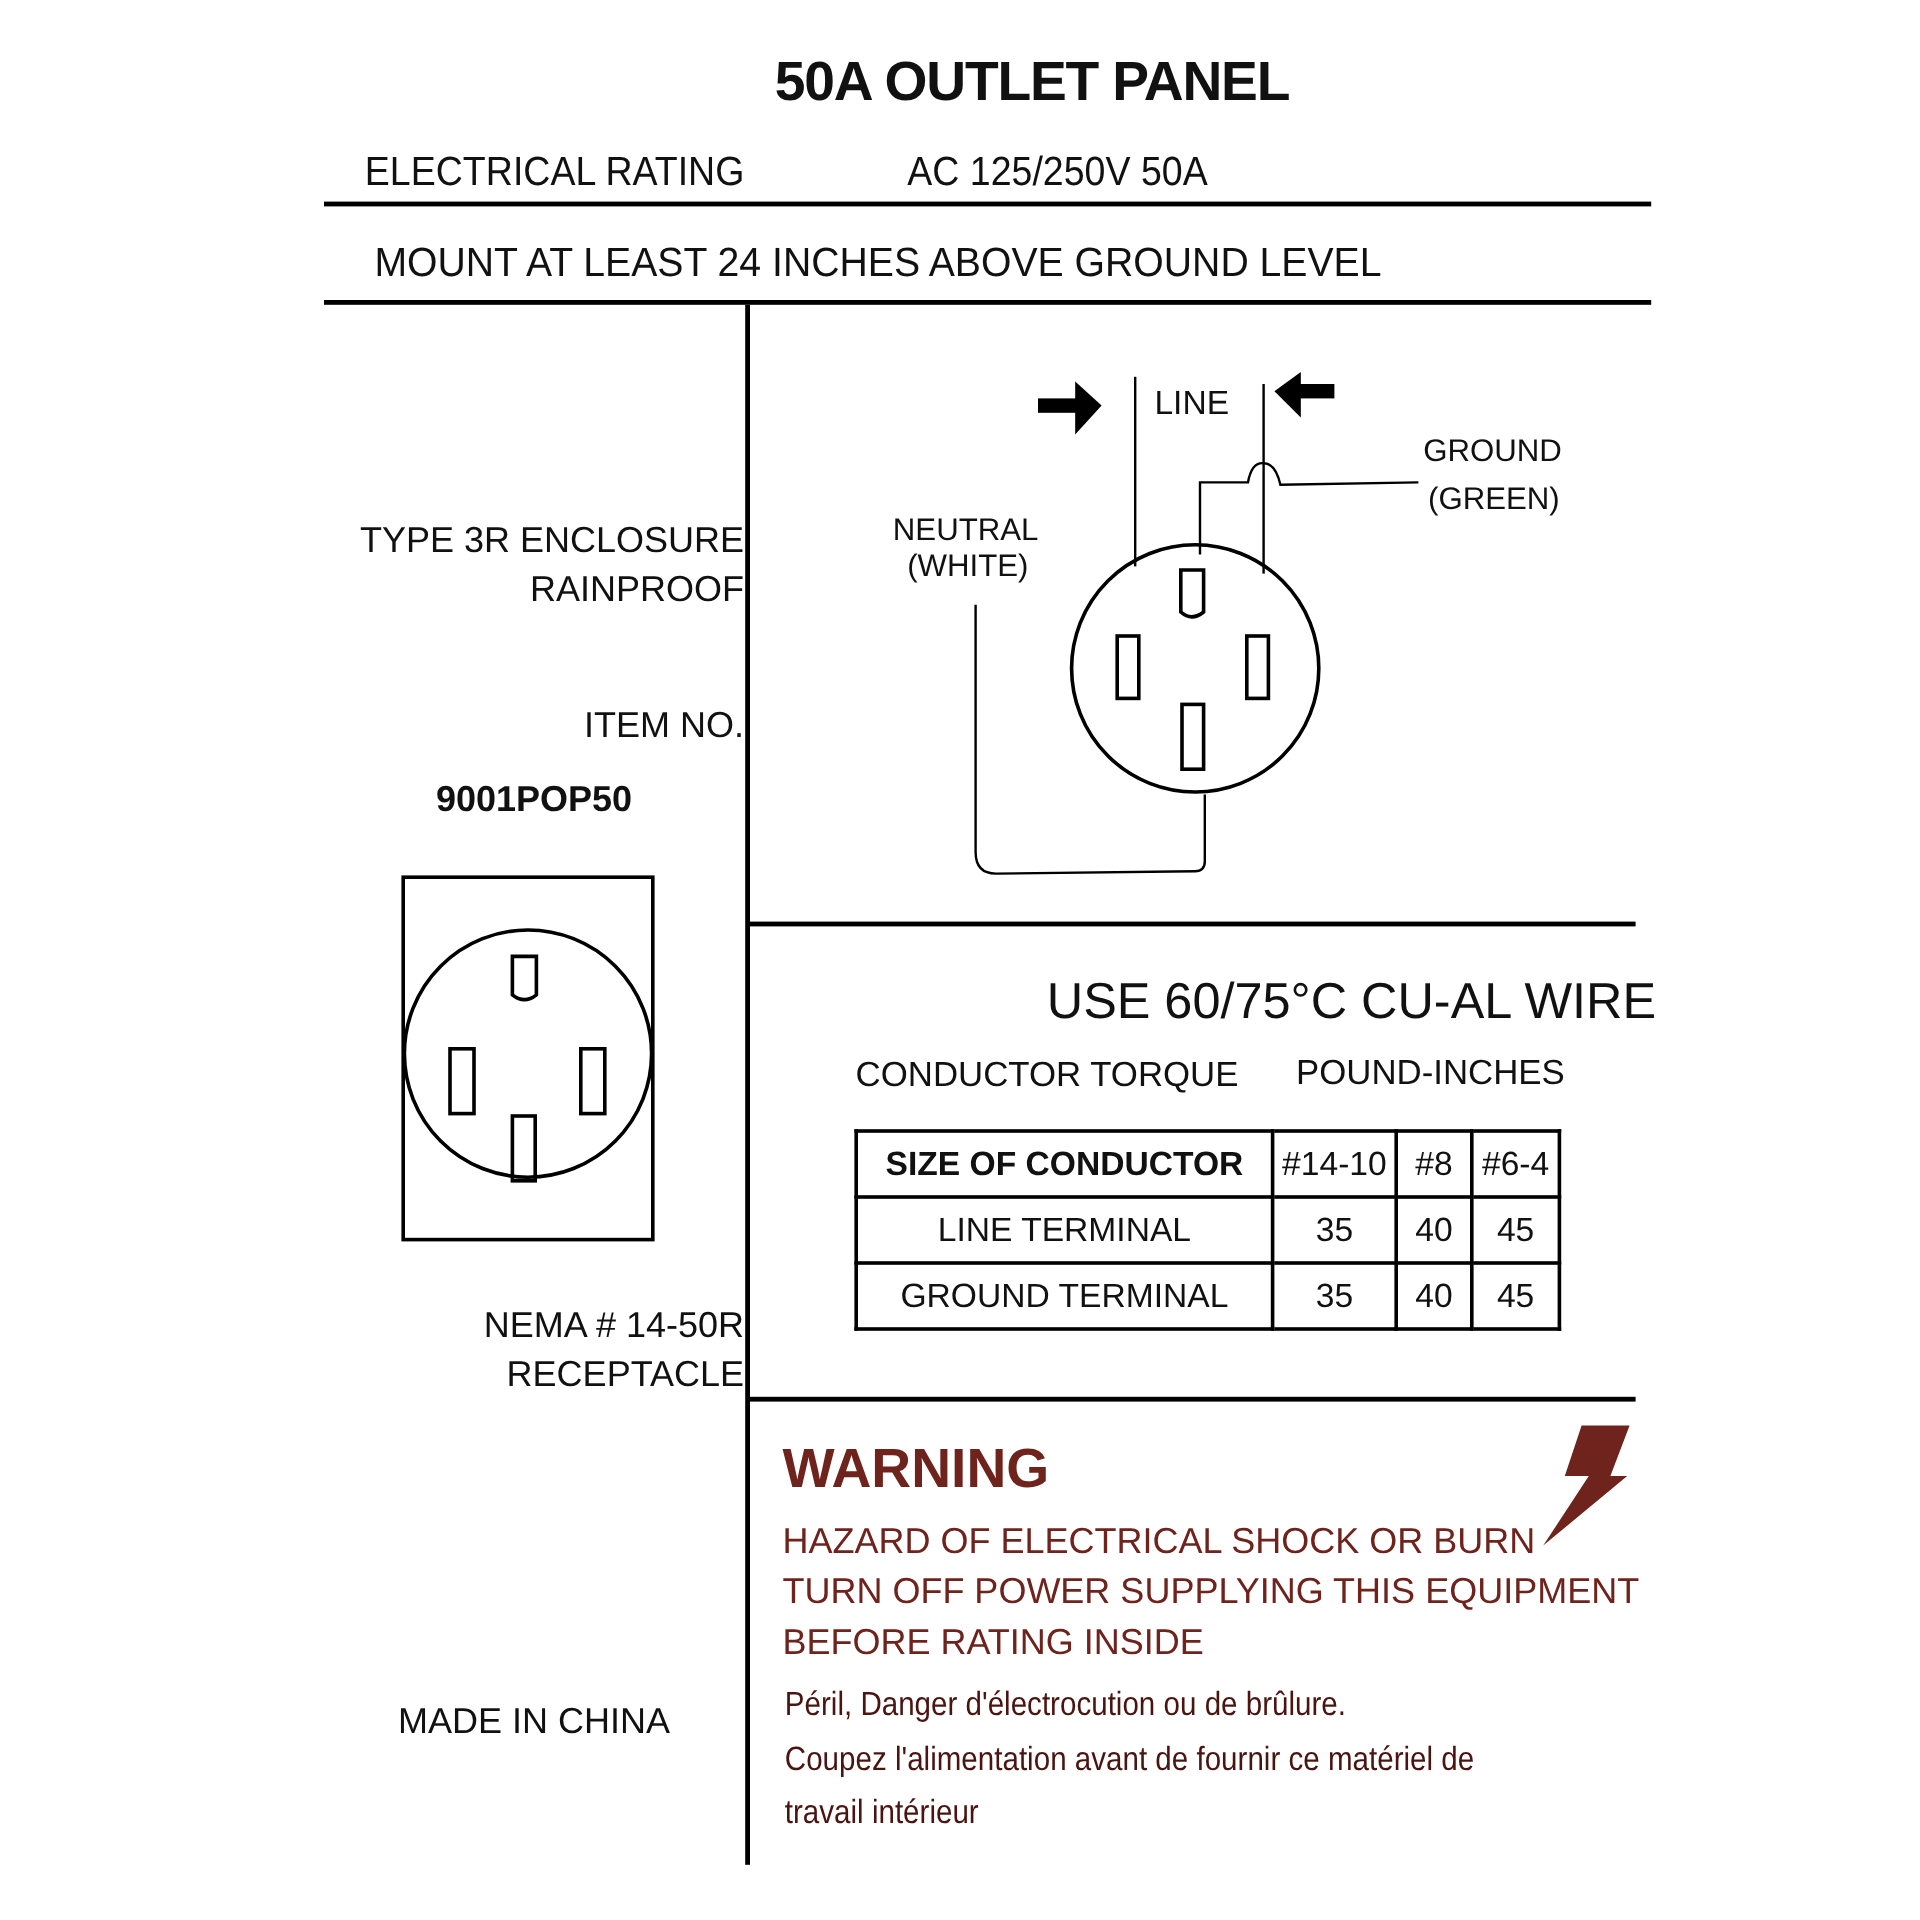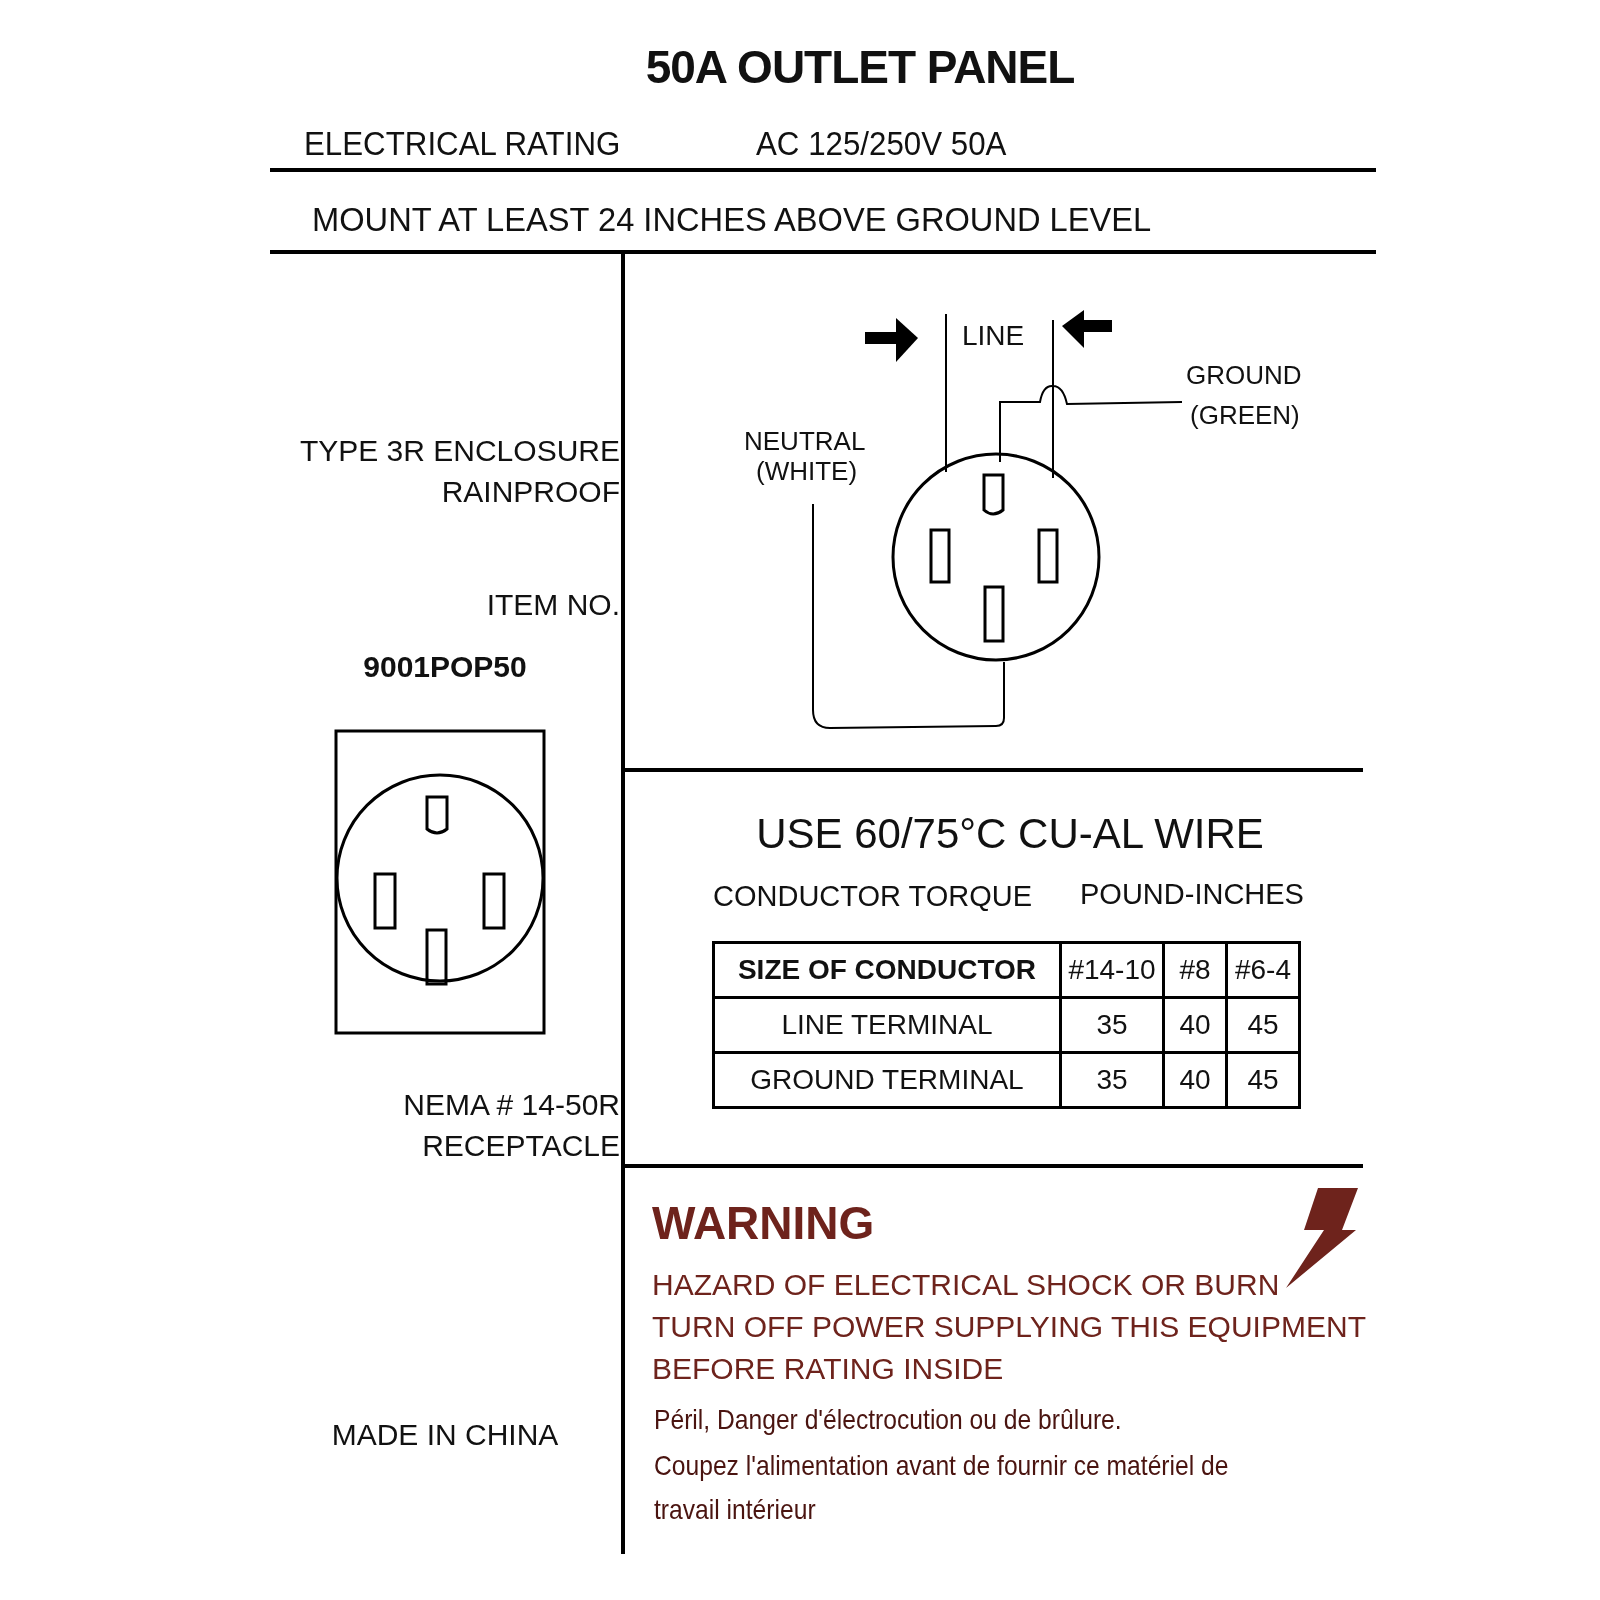--- a/index.html
+++ b/index.html
@@ -6,21 +6,21 @@
   body { width:1600px; height:1600px; position:relative; overflow:hidden; font-family:"Liberation Sans", sans-serif; color:#111; }
   .abs { position:absolute; white-space:nowrap; }
   .title { left:0; width:1720px; top:40px; text-align:center; font-size:46px; font-weight:bold; letter-spacing:-1px; }
   .row1a { left:304px; top:124px; font-size:34px; transform:scaleX(0.92); transform-origin:left; }
   .row1b { left:756px; top:124px; font-size:34px; transform:scaleX(0.92); transform-origin:left; }
   .row2 { left:312px; top:200px; font-size:34px; transform:scaleX(0.96); transform-origin:left; }
   .hline { position:absolute; background:#000; }
   .vline { position:absolute; background:#000; }
   .lefttext { left:270px; width:350px; text-align:right; font-size:30px; white-space:normal; line-height:41px; }
   .item-no { left:270px; width:350px; text-align:center; font-size:30px; font-weight:bold; }
-  .wire { left:640px; width:740px; text-align:center; top:810px; font-size:42px; }
+  .wire { left:640px; width:740px; text-align:right; top:810px; font-size:42px; }
   .torque1 { left:713px; top:880px; font-size:29px; }
   .torque2 { left:1080px; top:878px; font-size:29px; }
   table.torque { position:absolute; left:712px; top:941px; border-collapse:collapse; font-size:28px; }
   table.torque td { border:3px solid #000; text-align:center; padding:0; height:52px; }
   .warn-title { left:652px; top:1196px; font-size:46px; font-weight:bold; color:#6e231c; }
   .warn-line { left:652px; font-size:30px; color:#6e231c; }
   .fr-line { left:654px; font-size:28px; color:#4a1410; transform:scaleX(0.88); transform-origin:left; }
   .made { left:270px; width:350px; text-align:center; top:1418px; font-size:30px; }
   .lbl { font-size:26px; }
 </style>

